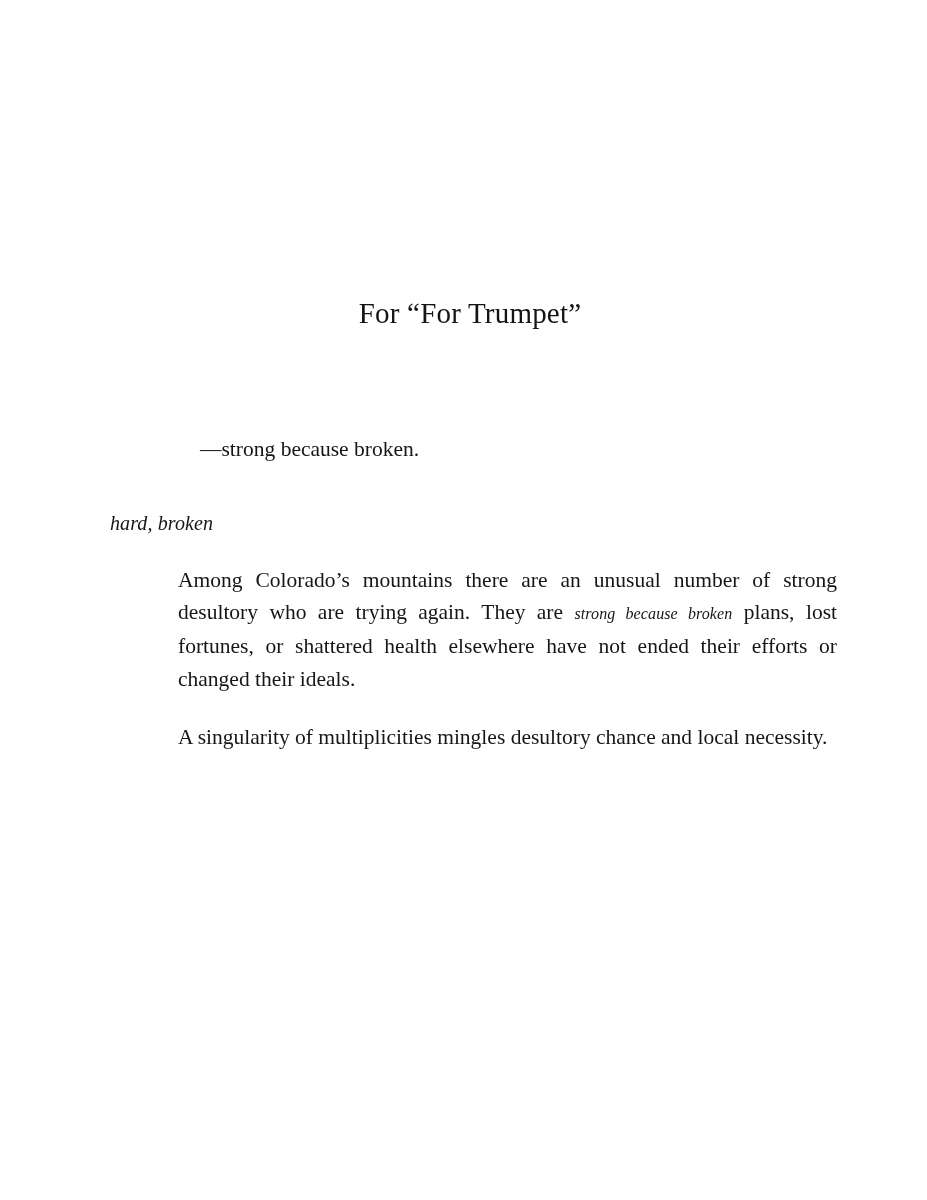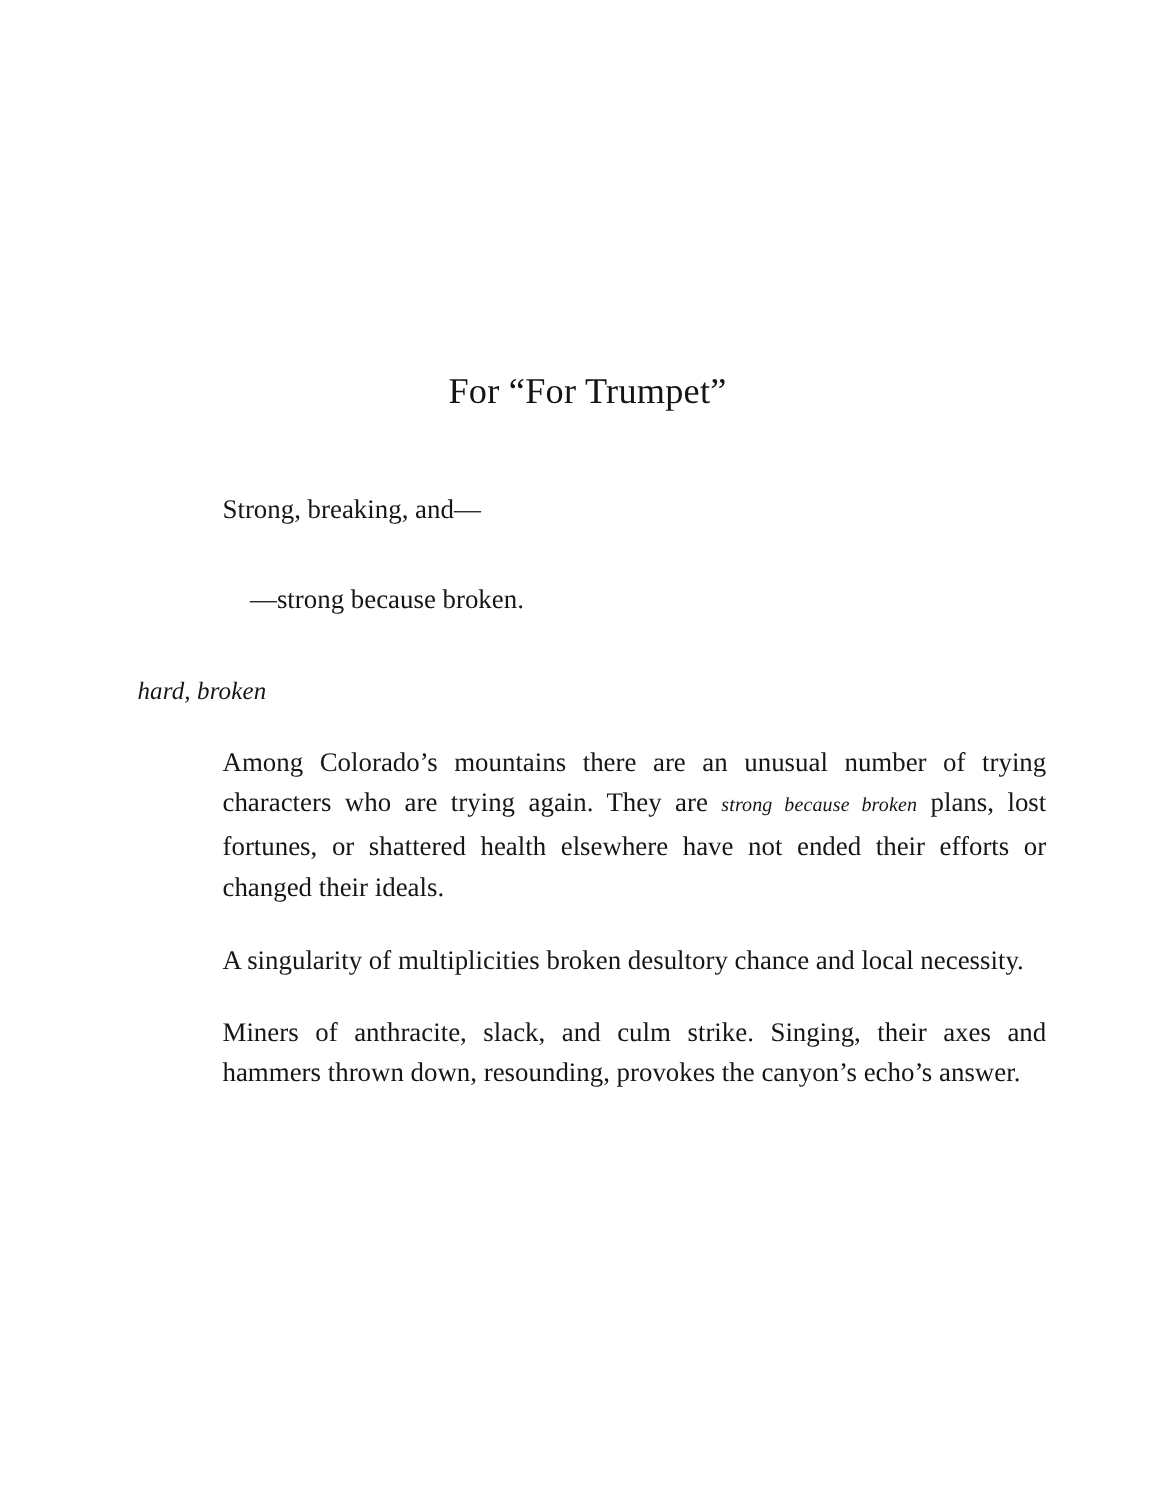--- a/index.html
+++ b/index.html
@@ -99,28 +99,26 @@
 </head>
 <body>
 
 <div class="page">
 
   <h1 class="poem-title">For “For Trumpet”</h1>
 
   <div class="text-column">
 
     <div class="stanza">
-      <div class="stanza-line line-a">Strong, breaking, and—</div>
       <div class="stanza-line line-c">—strong because broken.</div>
       <div class="stanza-line line-b">hard, broken</div>
     </div>
 
     <div class="body-block">
 
-      <p class="body-par last-line-loose"><span>Among Colorado’s mountains there are an unusual number of trying characters who are trying again. They are </span><span class="inline-em">strong because broken</span><span> plans, lost fortunes, or shattered health elsewhere have not ended their efforts or changed their ideals.</span></p>
+      <p class="body-par last-line-loose"><span>Among Colorado’s mountains there are an unusual number of strong desultory who are trying again. They are </span><span class="inline-em">strong because broken</span><span> plans, lost fortunes, or shattered health elsewhere have not ended their efforts or changed their ideals.</span></p>
 
-      <p class="body-par last-line-loose">A singularity of multiplicities broken desultory chance and local necessity.</p>
+      <p class="body-par last-line-loose">A singularity of multiplicities mingles desultory chance and local necessity.</p>
 
-      <p class="body-par last-line-loose">Miners of anthracite, slack, and culm strike. Singing, their axes and hammers thrown down, resounding, provokes the canyon’s echo’s answer.</p>
 
     </div>
   </div>
 </div>
 
 </body></html>

